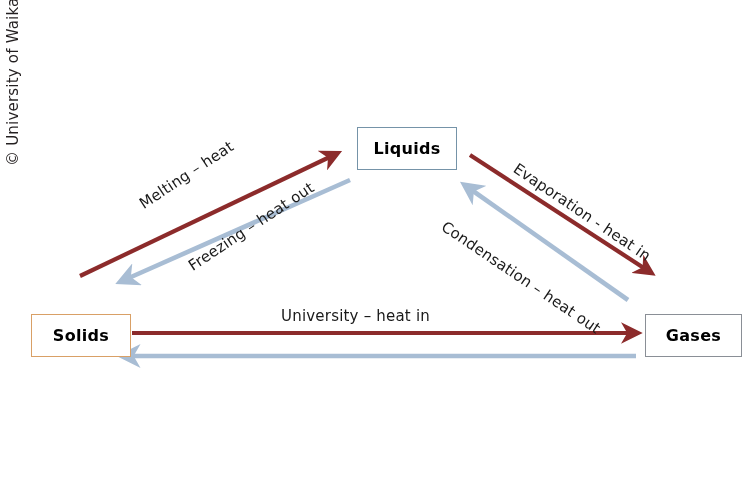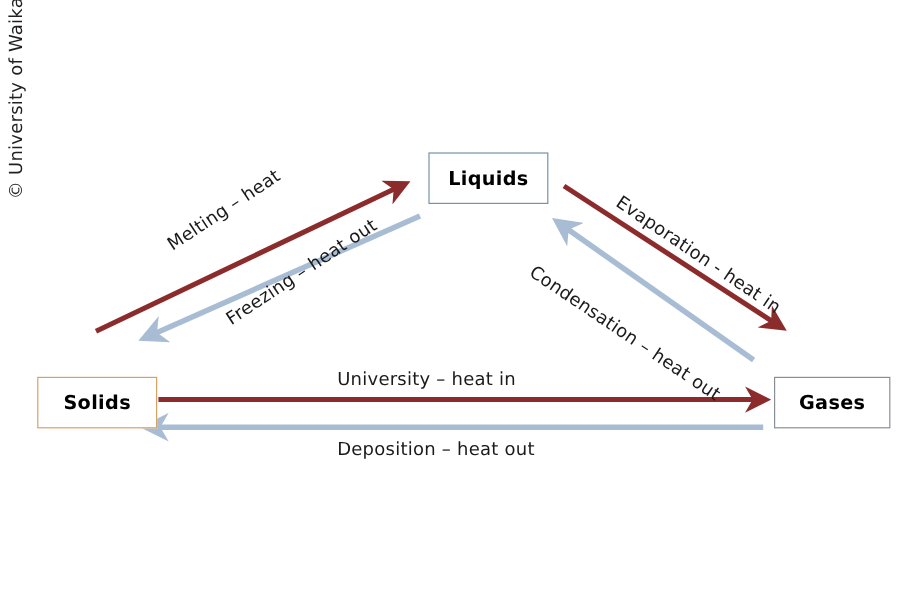--- a/index.html
+++ b/index.html
@@ -159,15 +159,14 @@
   <div class="arrow-label" id="label-melting">Melting – heat</div>
 
   <div class="arrow-label" id="label-freezing">Freezing – heat out</div>
 
   <div class="arrow-label" id="label-evaporation">Evaporation - heat in</div>
 
   <div class="arrow-label" id="label-condensation">Condensation – heat out</div>
 
   <div class="arrow-label" id="label-sublimation">University – heat in</div>
 
-  <div class="arrow-label" id="label-deposition">Deposition – heat out</div>
 
 </div>
 
 </body></html>

